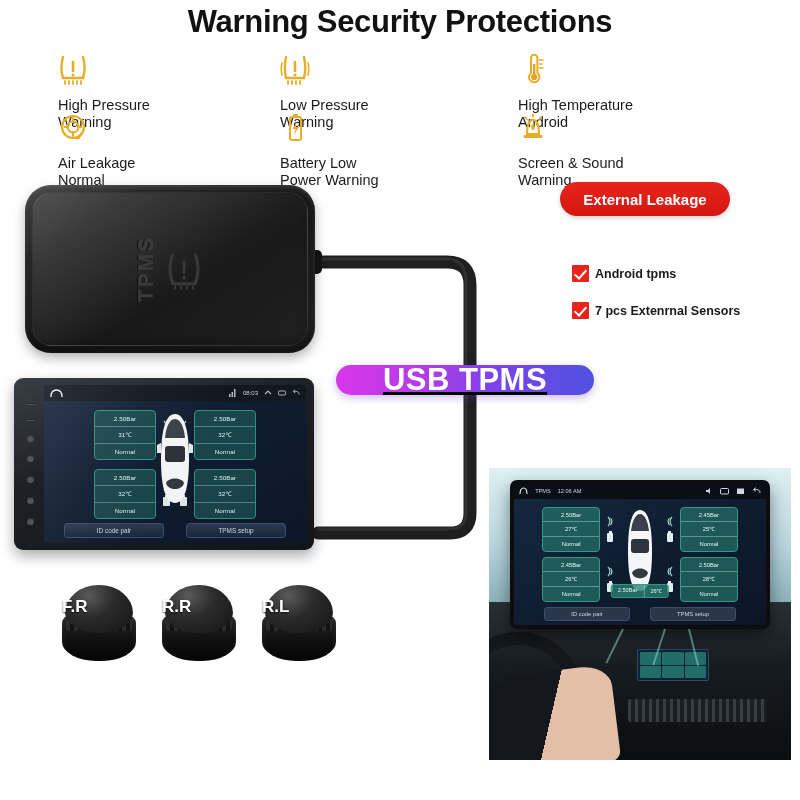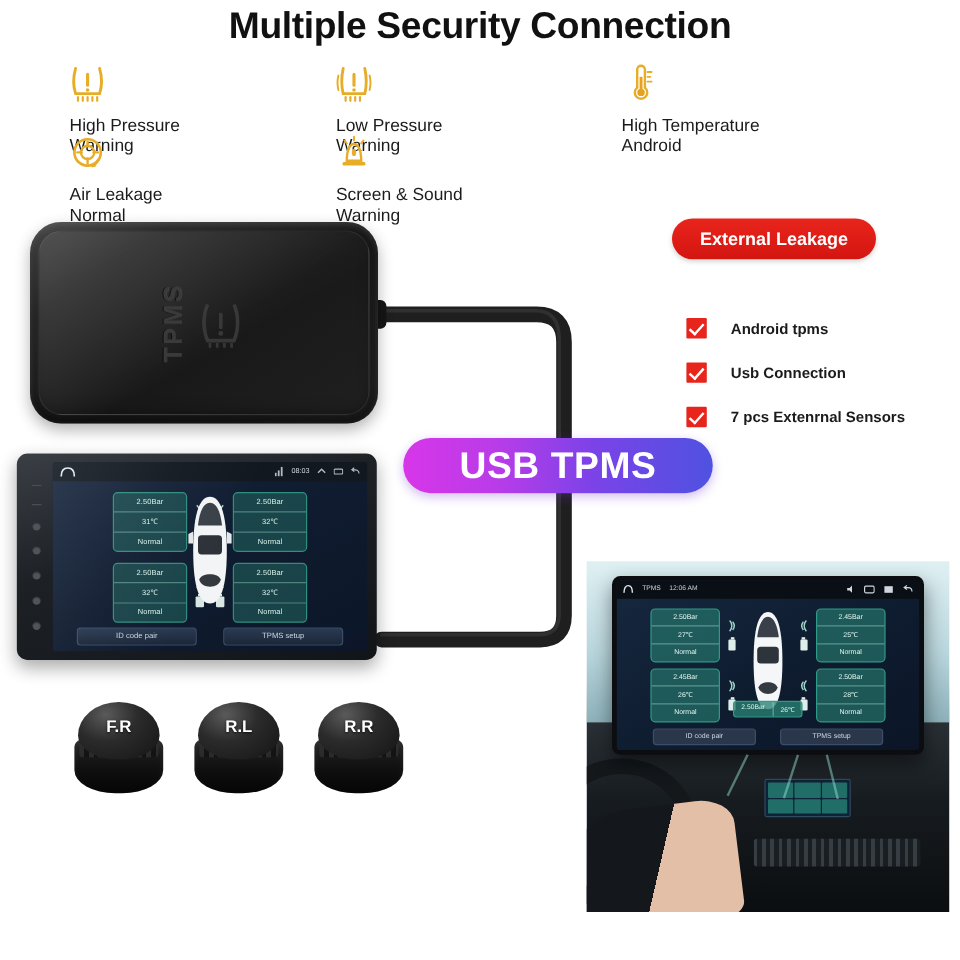--- a/index.html
+++ b/index.html
@@ -80,41 +80,42 @@
     width: 170px; height: 34px;
     border-radius: 17px;
     background: linear-gradient(180deg, #e8251c 0%, #d41510 100%);
     color: #fff; font-size: 15px; font-weight: bold;
     display: flex; align-items: center; justify-content: center;
     box-shadow: 0 2px 4px rgba(0,0,0,.18);
   }
 
   
   .checklist { position: absolute; left: 572px; top: 255px; width: 220px; }
-  .check-row { display: flex; align-items: center; gap: 20px; height: 37px; }
+  .check-row { display: flex; align-items: center; gap: 6px; height: 37px; }
   .check-box {
     width: 17px; height: 17px; flex: 0 0 17px;
     background: #e8251c; position: relative; border-radius: 1px;
   }
   .check-box::after {
     content: ""; position: absolute;
     left: 5px; top: 2px; width: 5px; height: 10px;
     border: solid #ffffff; border-width: 0 2.2px 2.2px 0;
     transform: rotate(42deg);
   }
   .check-label { font-size: 12.5px; font-weight: bold; color: #1b1b1b; }
 
   
   .usb-pill {
     position: absolute; left: 336px; top: 365px;
-    width: 258px; height: 46px; border-radius: 23px;
+    width: 258px; height: 30px; border-radius: 23px;
     background: linear-gradient(90deg, #d736e8 0%, #b93ce8 30%, #7a43e8 62%, #4f52e0 100%);
     display: flex; align-items: center; justify-content: center;
     z-index: 30;
     box-shadow: 0 3px 9px rgba(110,50,200,.32);
+    text-decoration: underline;
   }
   .usb-pill span {
     color: #ffffff; font-size: 31px; font-weight: bold; letter-spacing: .5px;
   }
 
   
   .headunit {
     position: absolute; left: 14px; top: 378px;
     width: 300px; height: 172px;
     border-radius: 9px;
@@ -211,22 +212,22 @@
     background: linear-gradient(180deg, #262626 0%, #101010 55%, #050505 100%);
     box-shadow: inset 0 3px 6px rgba(255,255,255,.07);
   }
   .cap-knurl {
     position: absolute; top: 33px; left: 4px; width: 66px; height: 13px;
     background: repeating-linear-gradient(90deg,#2e2e2e 0 4px,#121212 4px 8px);
     border-radius: 3px; opacity: .85;
   }
   .cap-label {
     position: absolute; top: 12px; left: 0; width: 74px;
-    text-align: center; color: #ffffff;
-    font-size: 14px; font-weight: bold; z-index: 3;
+    color: #ffffff;
+    font-size: 17px; font-weight: bold; z-index: 3;
     text-shadow: 0 1px 2px rgba(0,0,0,.8);
   }
 
   
   .inset {
     position: absolute; left: 489px; top: 468px;
     width: 302px; height: 292px;
     overflow: hidden;
     background: linear-gradient(180deg, #cfe3e6 0%, #9fc0c7 34%, #1d2428 46%, #0e1214 100%);
   }
@@ -333,21 +334,21 @@
   .ibatt::before { content:""; position:absolute; left:1.5px; top:-2px;
            width:3px; height:2px; background:#dfeeeb; }
   .ibatt.b1 { left: 93px; top: 34px; }
   .ibatt.b2 { left: 93px; top: 84px; }
   .ibatt.b3 { right: 93px; top: 34px; }
   .ibatt.b4 { right: 93px; top: 84px; }
 </style>
 </head>
 <body>
 
-<div class="title">Multiple Security Connection</div>
+<div class="title">Warning Security Protections</div>
 
 <div class="features">
 
   <div class="feature">
     <span class="feat-icon">
       <svg viewBox="0 0 30 34" width="30" height="34">
         <path d="M5 5 C3 12 3 20 5 26 L25 26 C27 20 27 12 25 5" fill="none" stroke="#e8ad26" stroke-width="2.4" stroke-linecap="round"></path>
         <line x1="15" y1="10" x2="15" y2="19" stroke="#e8ad26" stroke-width="2.6" stroke-linecap="round"></line>
         <circle cx="15" cy="23" r="1.5" fill="#e8ad26"></circle>
         <g stroke="#e8ad26" stroke-width="1.8" stroke-linecap="round">
@@ -412,20 +413,31 @@
             <line x1="20" y1="17" x2="23.5" y2="17"></line>
         </g>
         <path d="M24 23 a10 10 0 0 1 -5 5" fill="none" stroke="#e8ad26" stroke-width="2.2" stroke-linecap="round"></path>
         <path d="M19.5 25.5 l-1 4 l4 -1 z" fill="#e8ad26"></path>
       </svg>
     </span>
     <span class="feat-label" style="white-space:pre-line">Air Leakage
 Normal</span>
   </div>
 
+  <div class="feature">
+    <span class="feat-icon">
+      <svg viewBox="0 0 30 34" width="30" height="34">
+        <rect x="10" y="7" width="11" height="23" rx="2" fill="none" stroke="#e8ad26" stroke-width="2"></rect>
+        <rect x="13" y="4" width="5" height="3" rx="1" fill="#e8ad26"></rect>
+        <path d="M16.5 12 l-4 7 h3 l-1.5 6 l5 -8 h-3 z" fill="#e8ad26"></path>
+      </svg>
+    </span>
+    <span class="feat-label" style="white-space:pre-line">Battery Low
+Power Warning</span>
+  </div>
 
   <div class="feature">
     <span class="feat-icon">
       <svg viewBox="0 0 30 34" width="30" height="34">
         <path d="M9 24 C9 15 11.5 10 15 10 C18.5 10 21 15 21 24 z" fill="none" stroke="#e8ad26" stroke-width="2"></path>
         <ellipse cx="15" cy="17" rx="1.8" ry="3" fill="#e8ad26"></ellipse>
         <rect x="5.5" y="25" width="19" height="3" rx="1.2" fill="#e8ad26"></rect>
         <g stroke="#e8ad26" stroke-width="1.6" stroke-linecap="round">
           <line x1="15" y1="4" x2="15" y2="7"></line>
           <line x1="7" y1="7" x2="9" y2="9.5"></line>
@@ -460,24 +472,20 @@
     </svg>
   </div>
 </div>
 
 <div class="ext-badge">External Leakage</div>
 
 <div class="checklist">
   <div class="check-row">
     <span class="check-box"></span>
     <span class="check-label">Android tpms</span>
-  </div>
-  <div class="check-row">
-    <span class="check-box"></span>
-    <span class="check-label">Usb Connection</span>
   </div>
   <div class="check-row">
     <span class="check-box"></span>
     <span class="check-label">7 pcs Extenrnal Sensors</span>
   </div>
 </div>
 
 <div class="usb-pill">
   <span>USB TPMS</span>
 </div>
@@ -582,27 +590,27 @@
   <div class="cap">
     <span class="cap-body"></span>
     <span class="cap-knurl"></span>
     <span class="cap-top"></span>
     <span class="cap-label">F.R</span>
   </div>
   <div class="cap">
     <span class="cap-body"></span>
     <span class="cap-knurl"></span>
     <span class="cap-top"></span>
-    <span class="cap-label">R.L</span>
+    <span class="cap-label">R.R</span>
   </div>
   <div class="cap">
     <span class="cap-body"></span>
     <span class="cap-knurl"></span>
     <span class="cap-top"></span>
-    <span class="cap-label">R.R</span>
+    <span class="cap-label">R.L</span>
   </div>
 </div>
 
 <div class="inset">
   <span class="inset-sky"></span>
   <span class="inset-dash"></span>
   <span class="dash-vent"></span>
   <span class="steering"></span>
   <span class="arm"></span>
 

